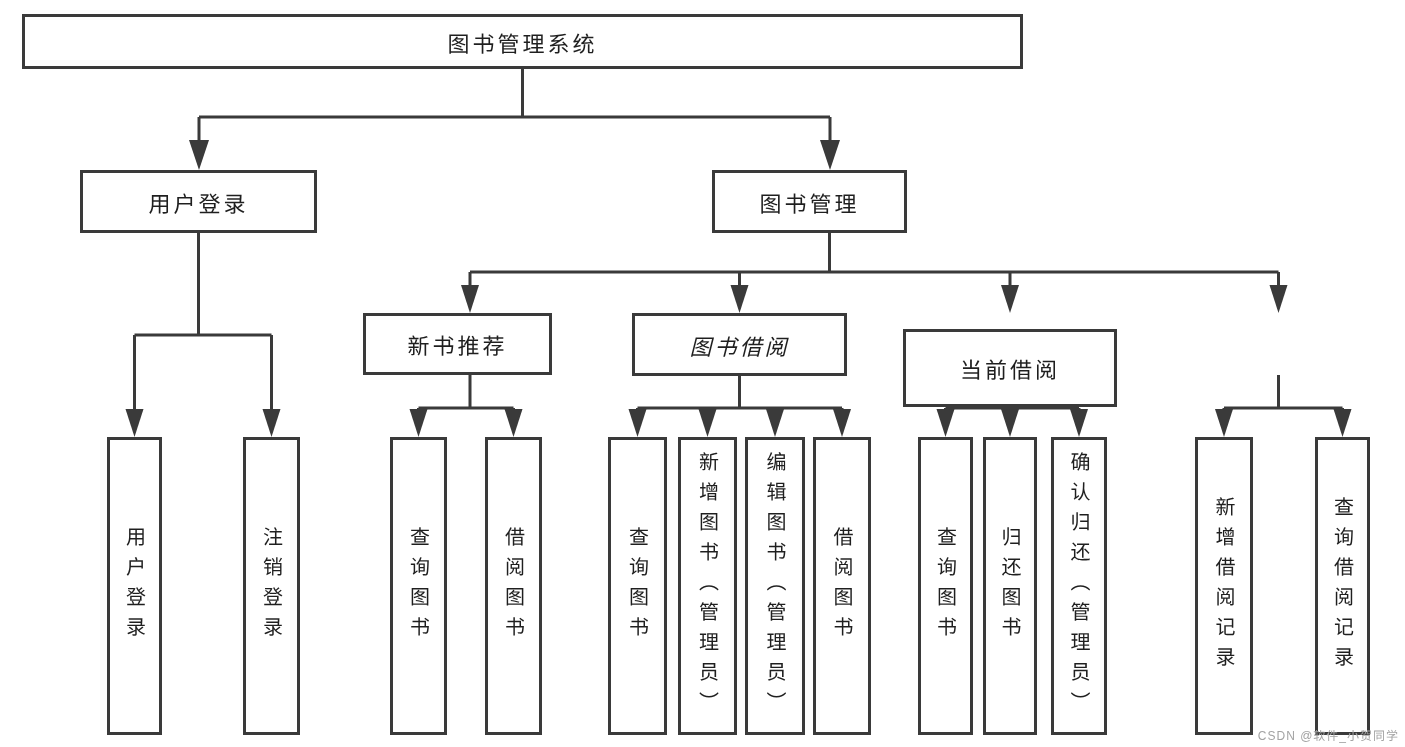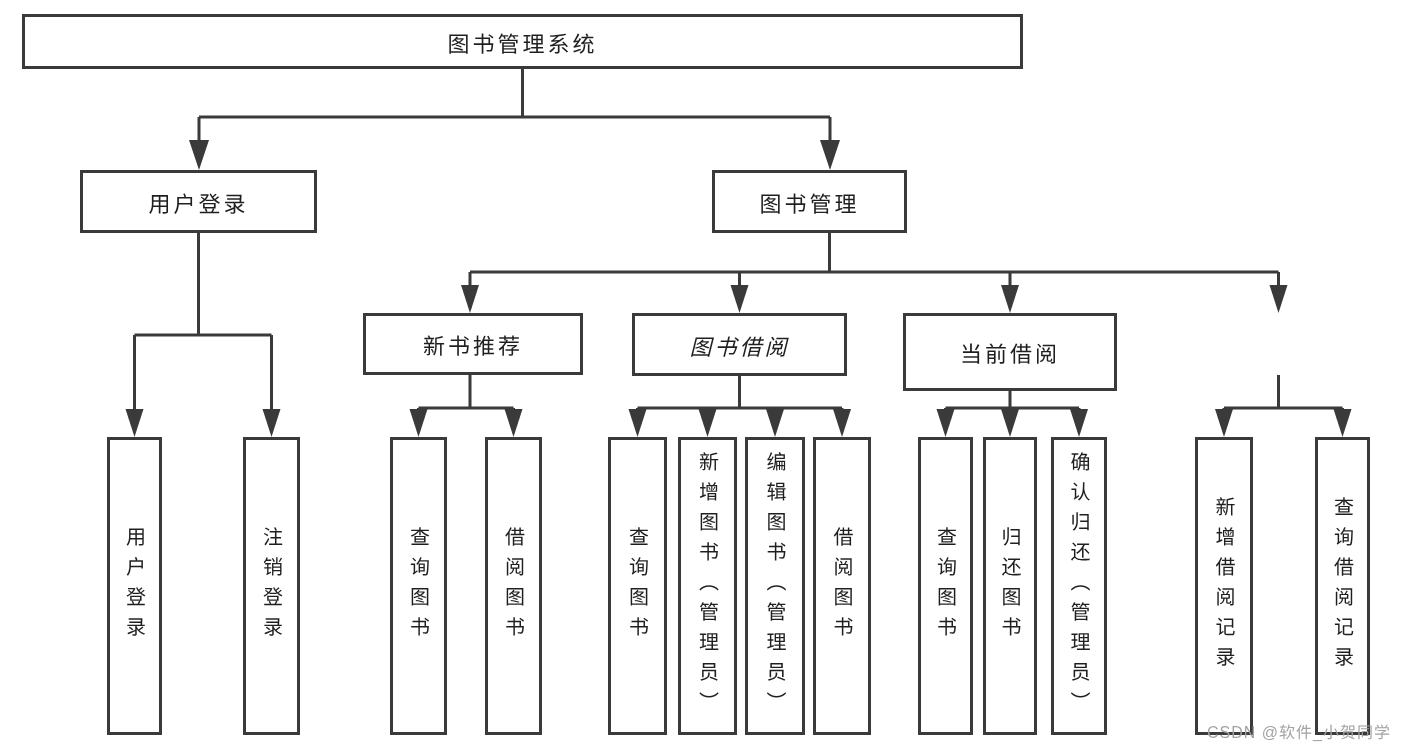--- a/index.html
+++ b/index.html
@@ -60,23 +60,23 @@
     writing-mode: vertical-rl;
     text-orientation: mixed;
     font-size: 20px;
     letter-spacing: 10px;
     line-height: 1;
     color: var(--text);
     white-space: nowrap;
   }
   .watermark {
     position: absolute;
-    right: 14px;
+    right: 6px;
     bottom: 4px;
-    font-size: 16px;
+    font-size: 12px;
     color: var(--watermark);
     letter-spacing: 1px;
     white-space: nowrap;
   }
 </style>
 </head>
 <body>
 
 <div class="canvas">
 
@@ -127,27 +127,27 @@
     <span class="hlabel">图书管理系统</span>
   </div>
 
   <div class="hbox" style="left:80px; top:170px; width:237px; height:63px;">
     <span class="hlabel">用户登录</span>
   </div>
   <div class="hbox" style="left:712px; top:170px; width:195px; height:63px;">
     <span class="hlabel">图书管理</span>
   </div>
 
-  <div class="hbox" style="left:363px; top:313px; width:220px; height:62px;">
+  <div class="hbox" style="left:363px; top:313px; width:189px; height:62px;">
     <span class="hlabel">新书推荐</span>
   </div>
   <div class="hbox" style="left:632px; top:313px; width:215px; height:63px;font-style:italic;">
     <span class="hlabel">图书借阅</span>
   </div>
-  <div class="hbox" style="left:903px; top:313px; width:214px; height:78px;">
+  <div class="hbox" style="left:903px; top:329px; width:214px; height:78px;">
     <span class="hlabel">当前借阅</span>
   </div>
 
   <div class="vbox" style="left:107px; width:55px;">
     <span class="vlabel">用户登录</span>
   </div>
   <div class="vbox" style="left:243px; width:57px;">
     <span class="vlabel">注销登录</span>
   </div>
 

